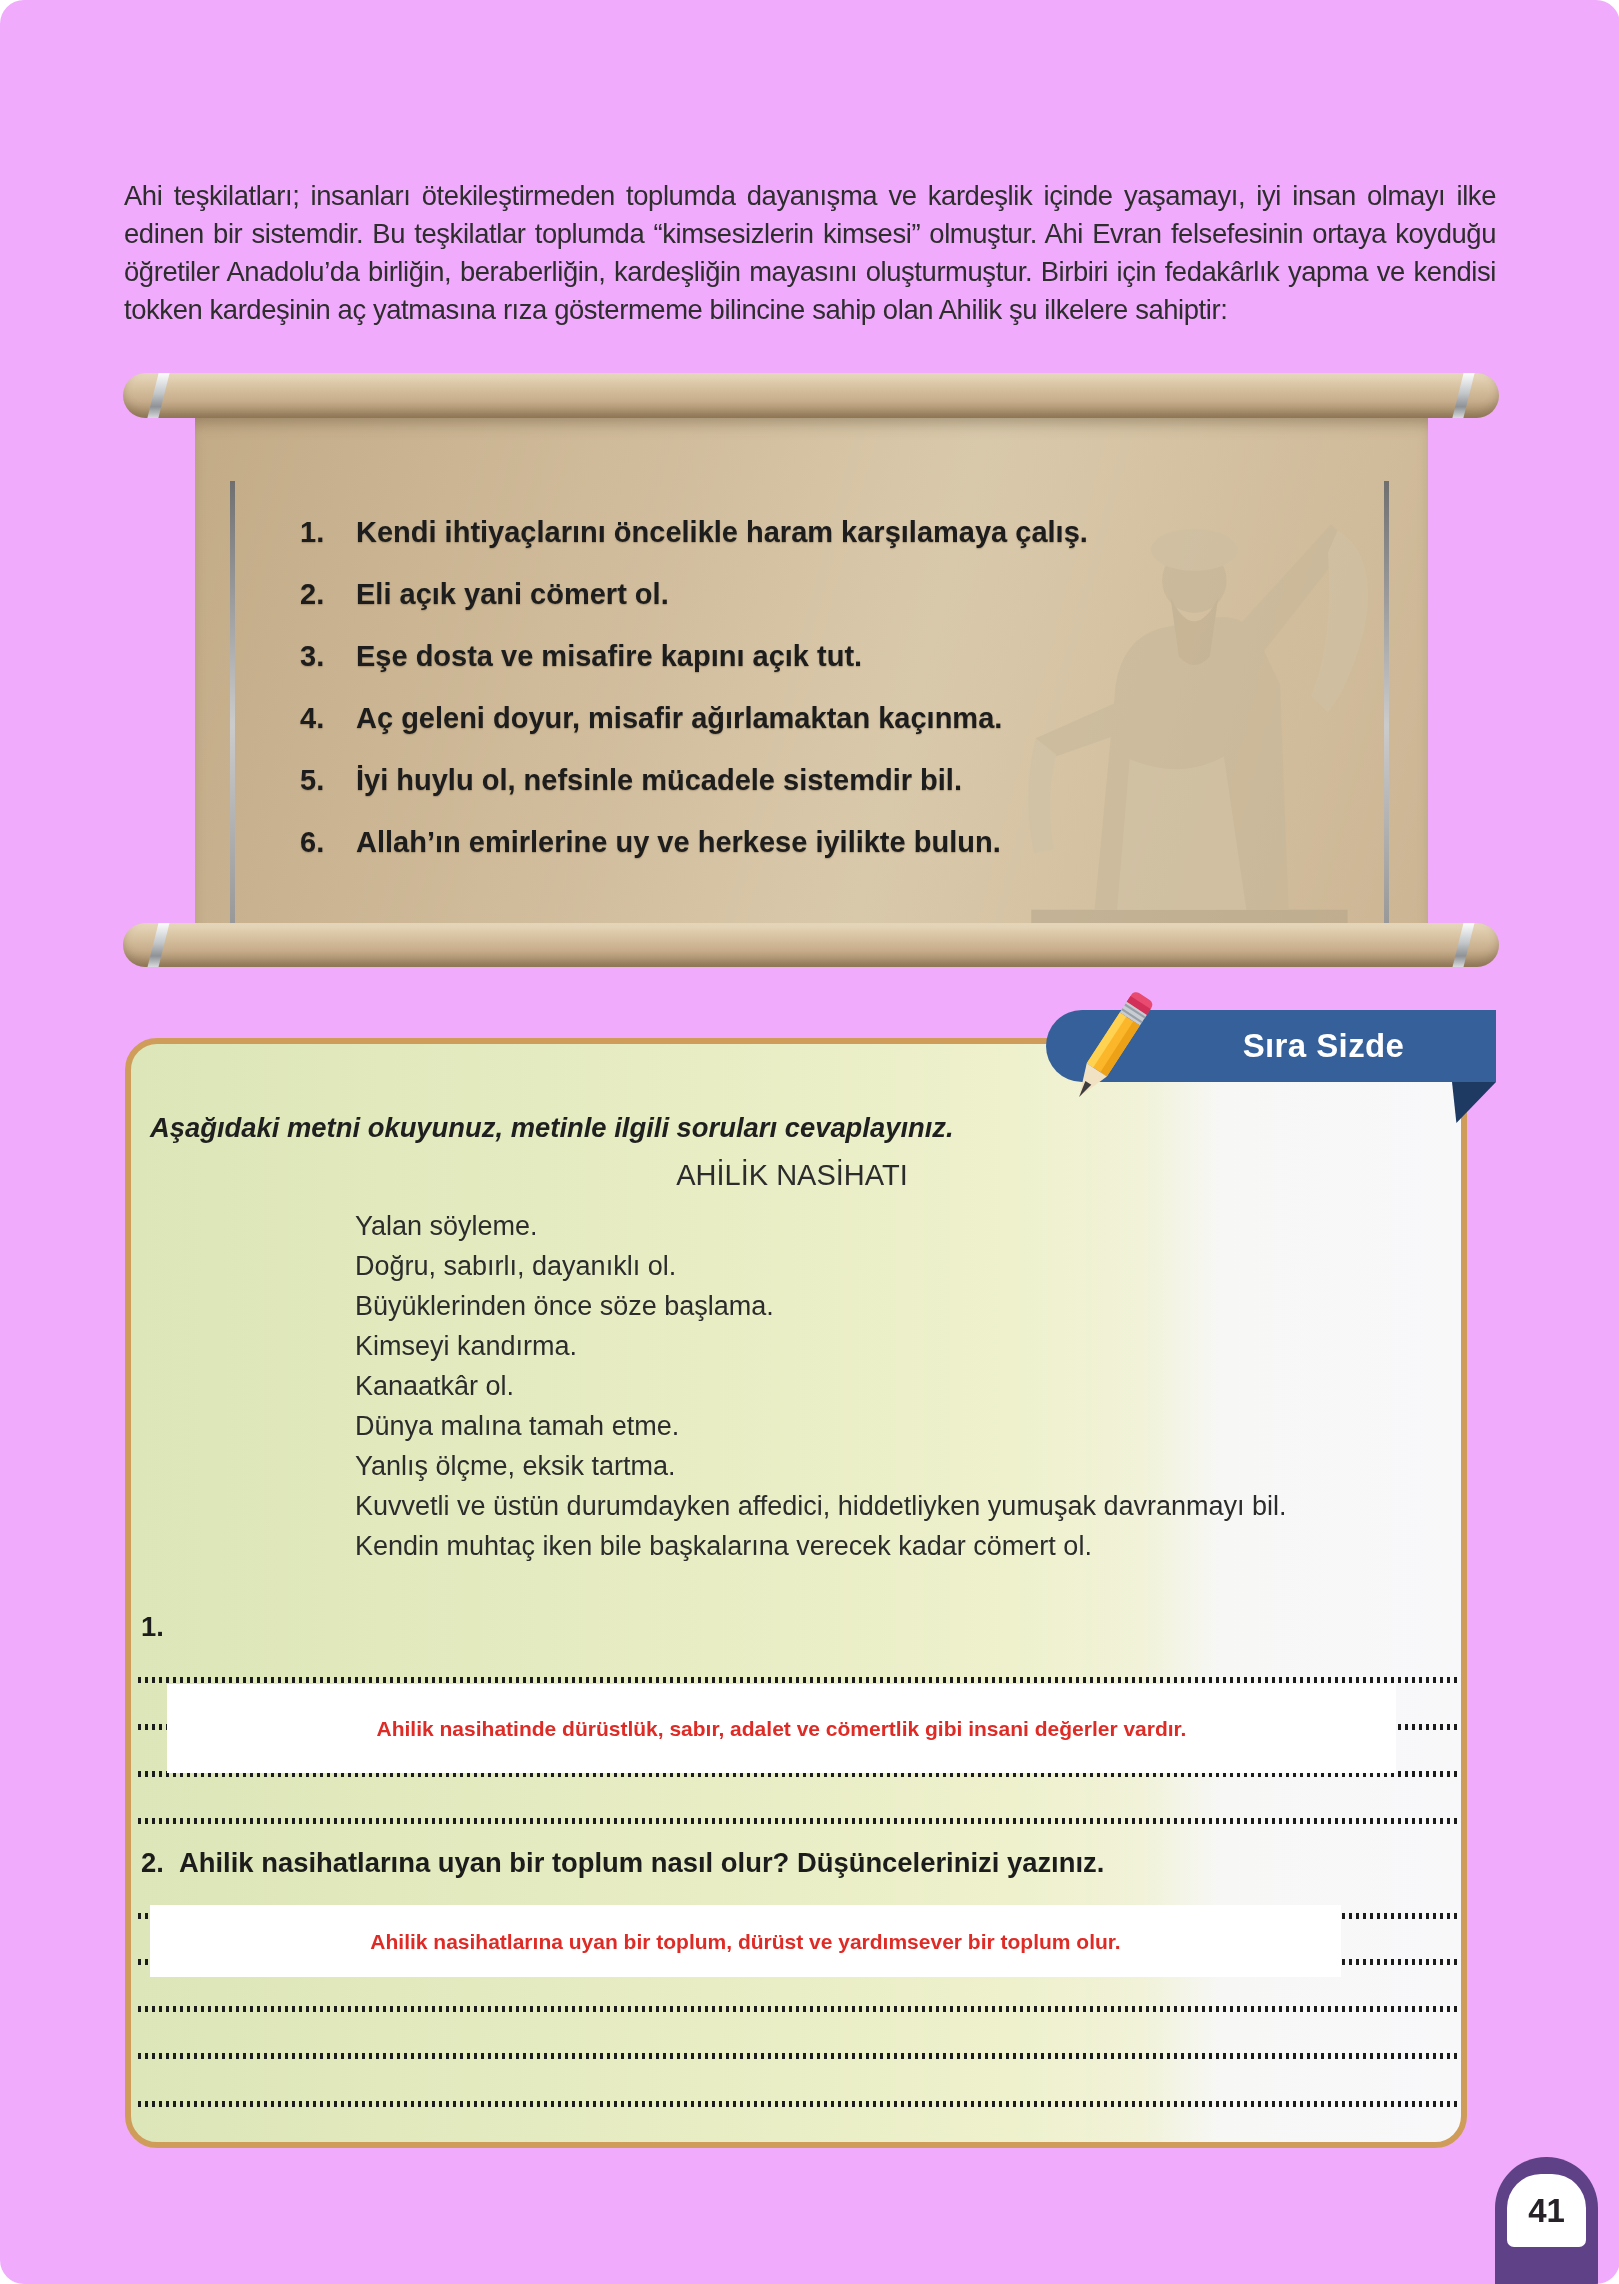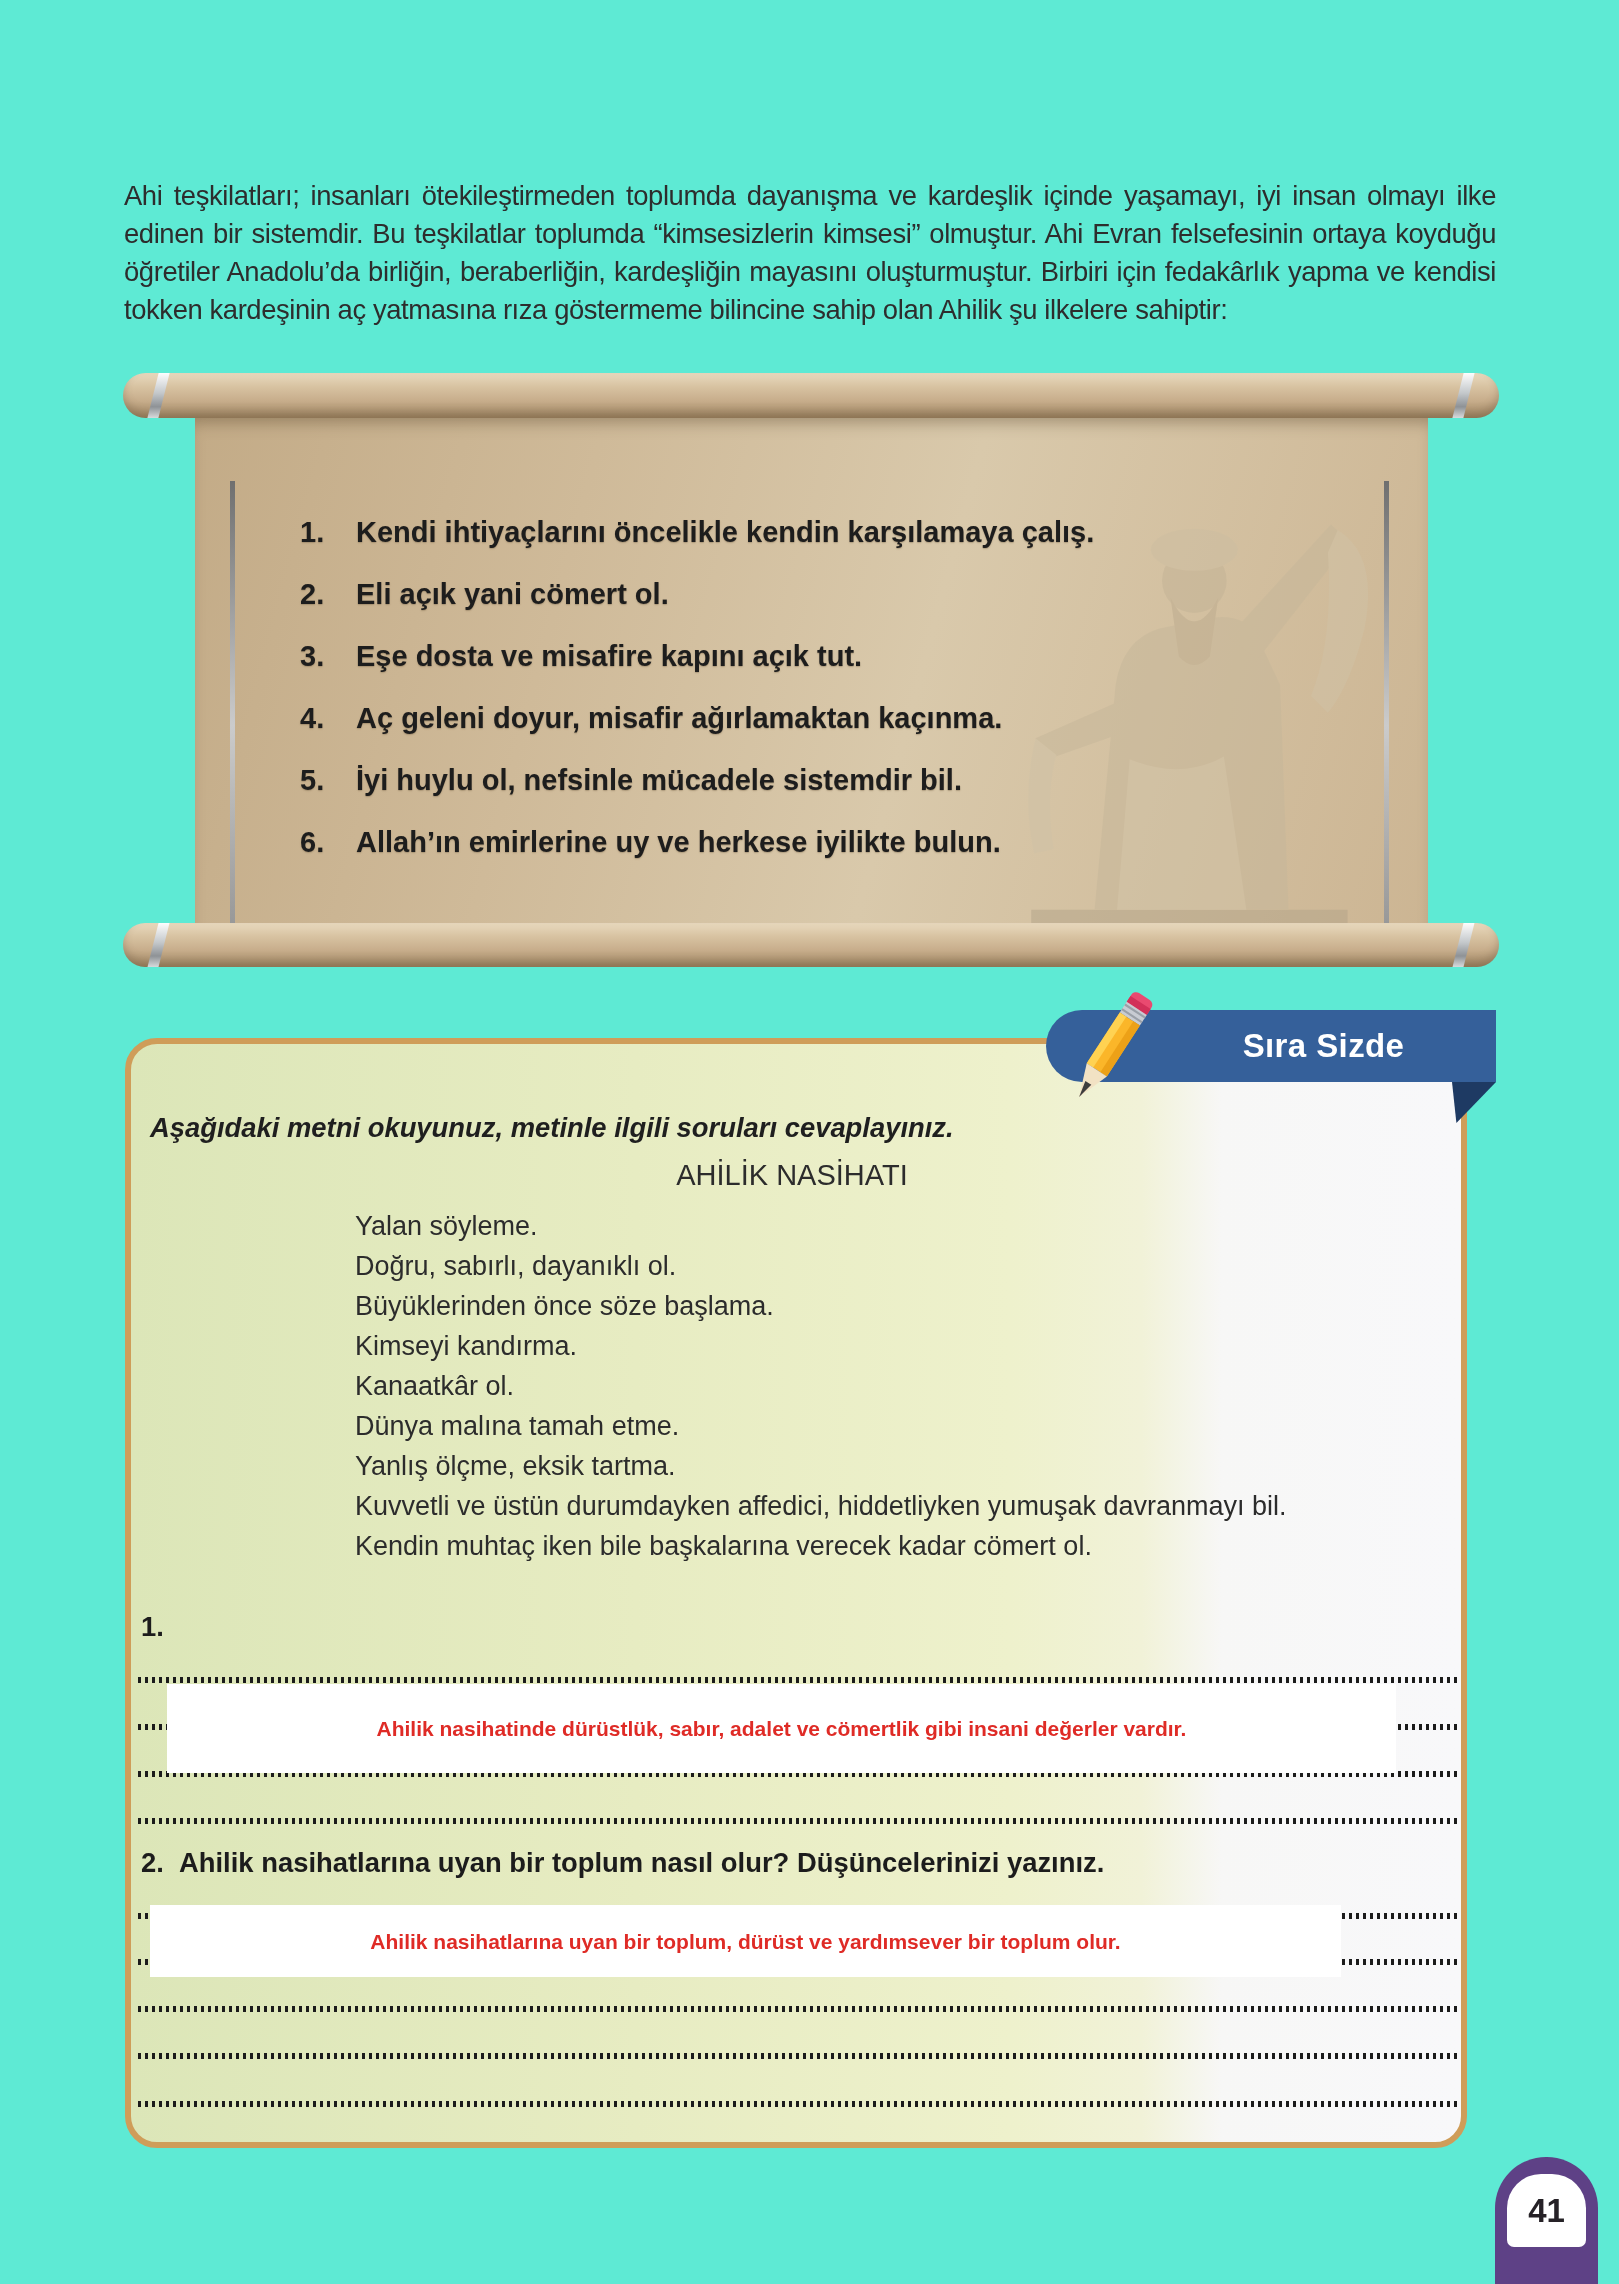--- a/index.html
+++ b/index.html
@@ -1,18 +1,18 @@
 <!DOCTYPE html>
 <html style="font-size:11.2px"><head>
 <meta charset="utf-8">
 <style>
   html,body{margin:0;padding:0;background:#ffffff;}
   #page{
-    position:relative; width:1620px; height:2284px; background:#5eead4;
-    font-family:"Liberation Sans", sans-serif; overflow:hidden;
+    position:relative; width:1620px; height:2284px; background:#f0abfc;
+    font-family:"Liberation Sans", sans-serif; overflow:hidden;border-radius:24px;
   }
   .abs{position:absolute;}
 
   
   .intro{
     left:124px; top:150px; width:1372px;
     font-size:27.4px; line-height:38px; letter-spacing:-0.4px;
     text-align:justify; color:#2d2d2d;
   }
 
@@ -134,21 +134,21 @@
       <path d="M28,190 Q18,232 27,272 L41,269 Q35,230 43,202 Z" fill="#d0c2a6"></path>
       <circle cx="141" cy="78" r="23" fill="#c3b396"></circle>
       <ellipse cx="141" cy="56" rx="31" ry="15" fill="#cdbea1"></ellipse>
       <path d="M124,90 Q141,124 158,90 L152,132 Q141,144 130,132 Z" fill="#bcab8e"></path>
     </svg>
 
     <div class="principles">
 
         <div class="pitem">
           <span class="pnum">1.</span>
-          <span class="ptext">Kendi ihtiyaçlarını öncelikle kendin karşılamaya çalış.</span>
+          <span class="ptext">Kendi ihtiyaçlarını öncelikle haram karşılamaya çalış.</span>
         </div>
 
         <div class="pitem">
           <span class="pnum">2.</span>
           <span class="ptext">Eli açık yani cömert ol.</span>
         </div>
 
         <div class="pitem">
           <span class="pnum">3.</span>
           <span class="ptext">Eşe dosta ve misafire kapını açık tut.</span>

